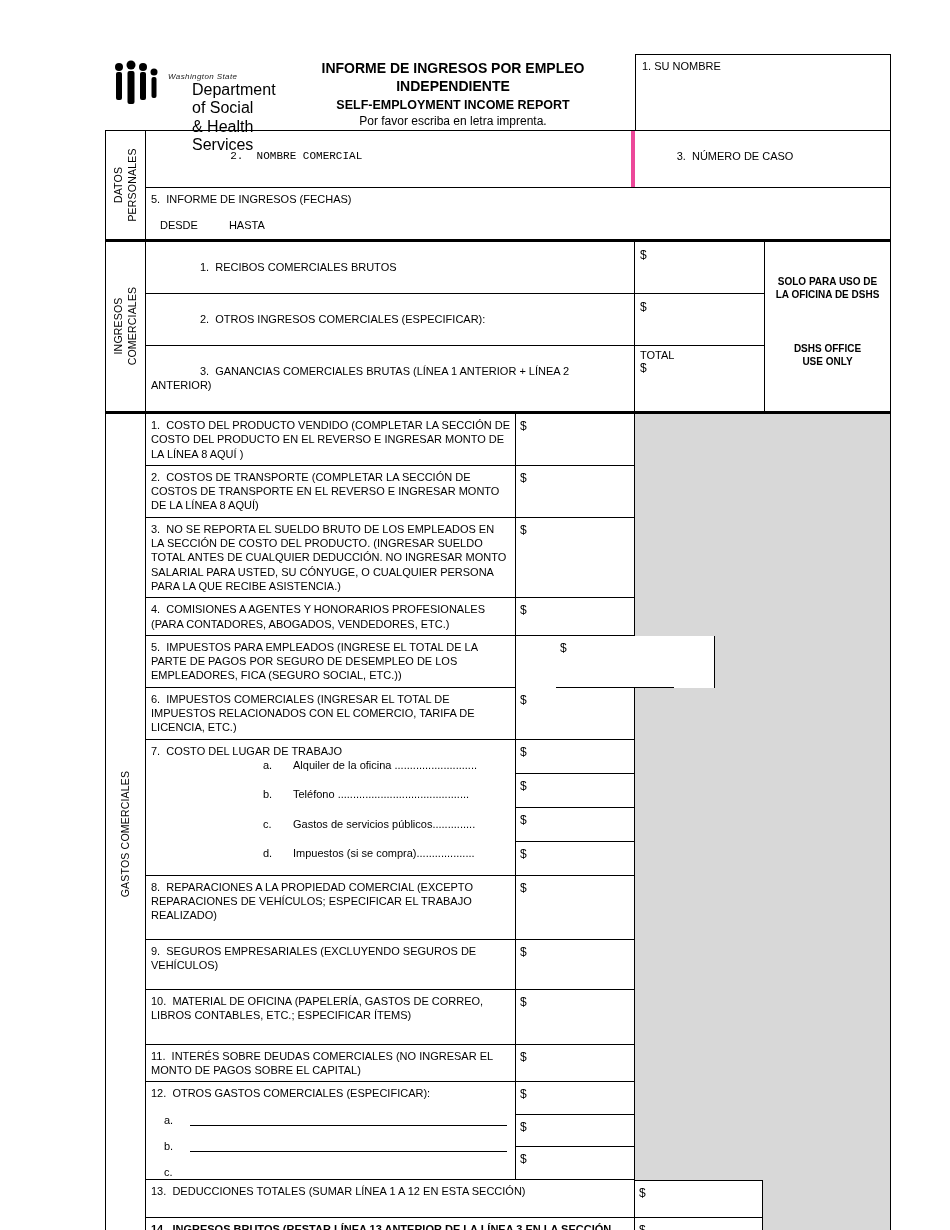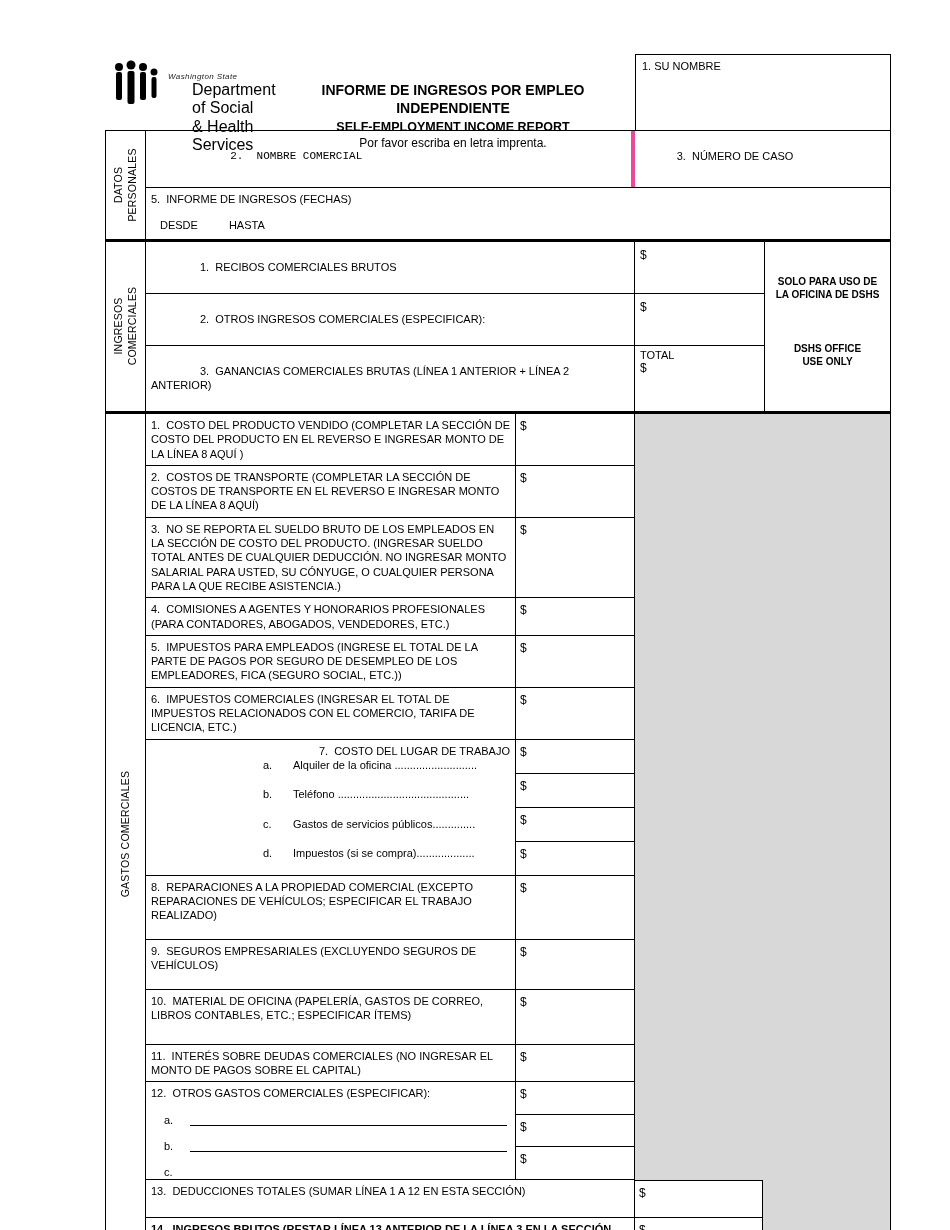--- a/index.html
+++ b/index.html
@@ -8,21 +8,21 @@
   .page{position:absolute;left:105px;top:54px;width:786px;}
 
   
   .hdr{display:flex;height:76px;}
   .hdr-left{width:530px;display:flex;}
   .logo{display:flex;gap:5px;padding:6px 0 0 6px;width:166px;flex:none;}
   .logo-text{padding-top:12px;}
   .logo-state{font-style:italic;font-size:8px;letter-spacing:.4px;color:#222;}
   .logo-dept{font-size:16px;font-weight:normal;line-height:1.15;margin-left:24px;}
   .titles{flex:1;text-align:center;padding-top:5px;}
-  .t1{font-weight:bold;font-size:14px;line-height:1.3;white-space:pre-wrap;margin-top:22px;}
+  .t1{font-weight:bold;font-size:14px;line-height:1.3;white-space:pre-wrap;}
   .t2{font-weight:bold;font-size:12.5px;margin-top:3px;}
   .t3{font-size:12px;margin-top:2px;}
   .name-box{width:256px;border:1px solid #000;border-bottom:none;font-size:11px;padding:5px 6px;}
 
   
   .tbl{border:1px solid #000;}
   .section{display:flex;}
   .thick{border-top:3px solid #000;}
   .vcell{width:40px;flex:none;border-right:1px solid #000;position:relative;}
   .vtext{position:absolute;top:50%;left:50%;transform:translate(-50%,-50%) rotate(-90deg);white-space:pre;text-align:center;font-size:10.5px;line-height:1.3;letter-spacing:.2px;}
@@ -210,35 +210,35 @@
           <div class="g-amt bb"><span class="dollar">$</span></div>
           <div class="g-gray"></div>
         </div>
 
         <div class="g-row" style="min-height:36px;">
           <div class="g-label lbl bb"><span>4.  COMISIONES A AGENTES Y HONORARIOS PROFESIONALES (PARA CONTADORES, ABOGADOS, VENDEDORES, ETC.)</span></div>
           <div class="g-amt bb"><span class="dollar">$</span></div>
           <div class="g-gray"></div>
         </div>
 
-        <div class="g-row" style="min-height:40px;">
+        <div class="g-row" style="min-height:40px;gap:40px;">
           <div class="g-label lbl bb"><span>5.  IMPUESTOS PARA EMPLEADOS (INGRESE EL TOTAL DE LA PARTE DE PAGOS POR SEGURO DE DESEMPLEO DE LOS EMPLEADORES, FICA (SEGURO SOCIAL, ETC.))</span></div>
           <div class="g-amt bb"><span class="dollar">$</span></div>
           <div class="g-gray"></div>
         </div>
 
         <div class="g-row" style="min-height:47px;">
           <div class="g-label lbl bb"><span>6.  IMPUESTOS COMERCIALES (INGRESAR EL TOTAL DE IMPUESTOS RELACIONADOS CON EL COMERCIO, TARIFA DE LICENCIA, ETC.)</span></div>
           <div class="g-amt bb"><span class="dollar">$</span></div>
           <div class="g-gray"></div>
         </div>
 
         <div class="g-row" style="min-height:136px;">
           <div class="g-label bb">
-            <div class="g7-head lbl" style="padding:4px 5px 0;text-align:right;">7.  COSTO DEL LUGAR DE TRABAJO</div>
+            <div class="g7-head lbl" style="padding:4px 5px 0;">7.  COSTO DEL LUGAR DE TRABAJO</div>
             <div class="sub7">
               <span class="ltr">a.</span>
               <span>Alquiler de la oficina ...........................</span>
             </div>
             <div class="sub7">
               <span class="ltr">b.</span>
               <span>Teléfono ...........................................</span>
             </div>
             <div class="sub7">
               <span class="ltr">c.</span>

